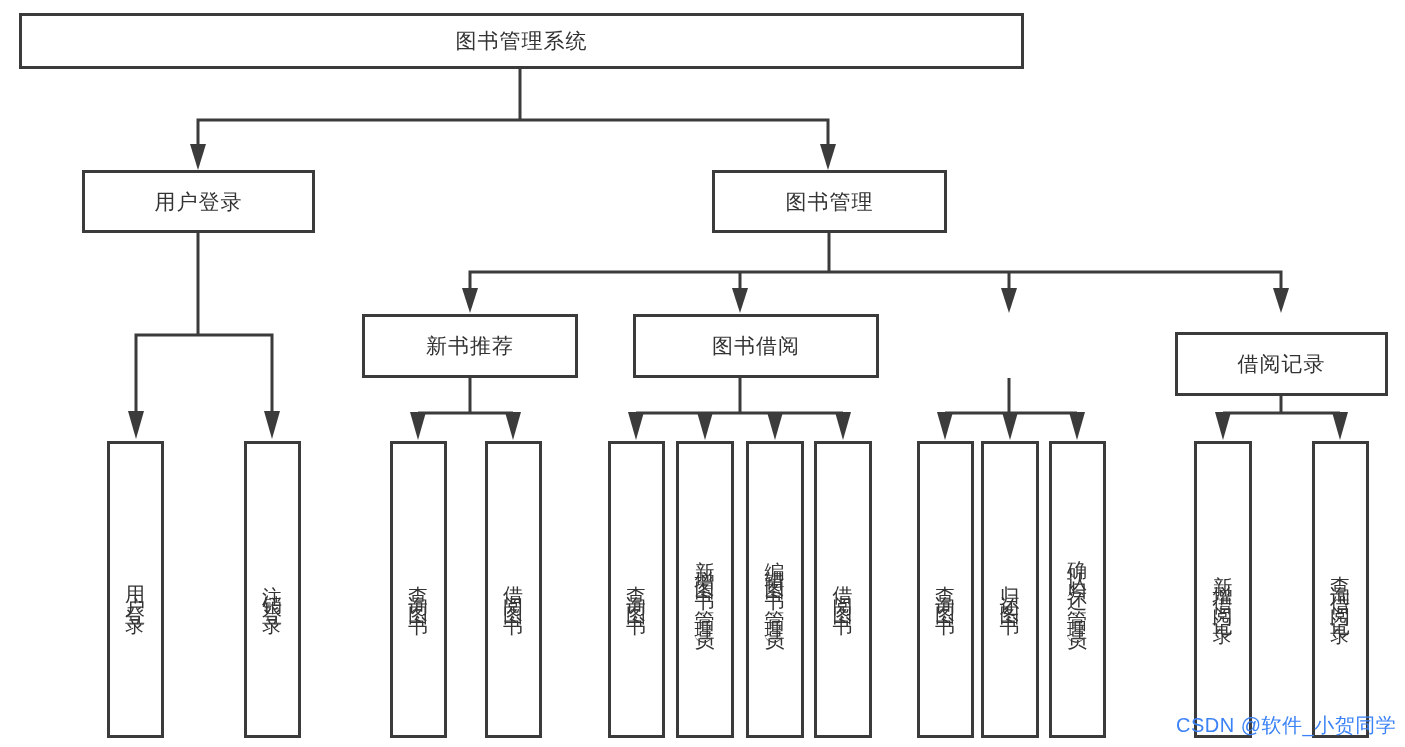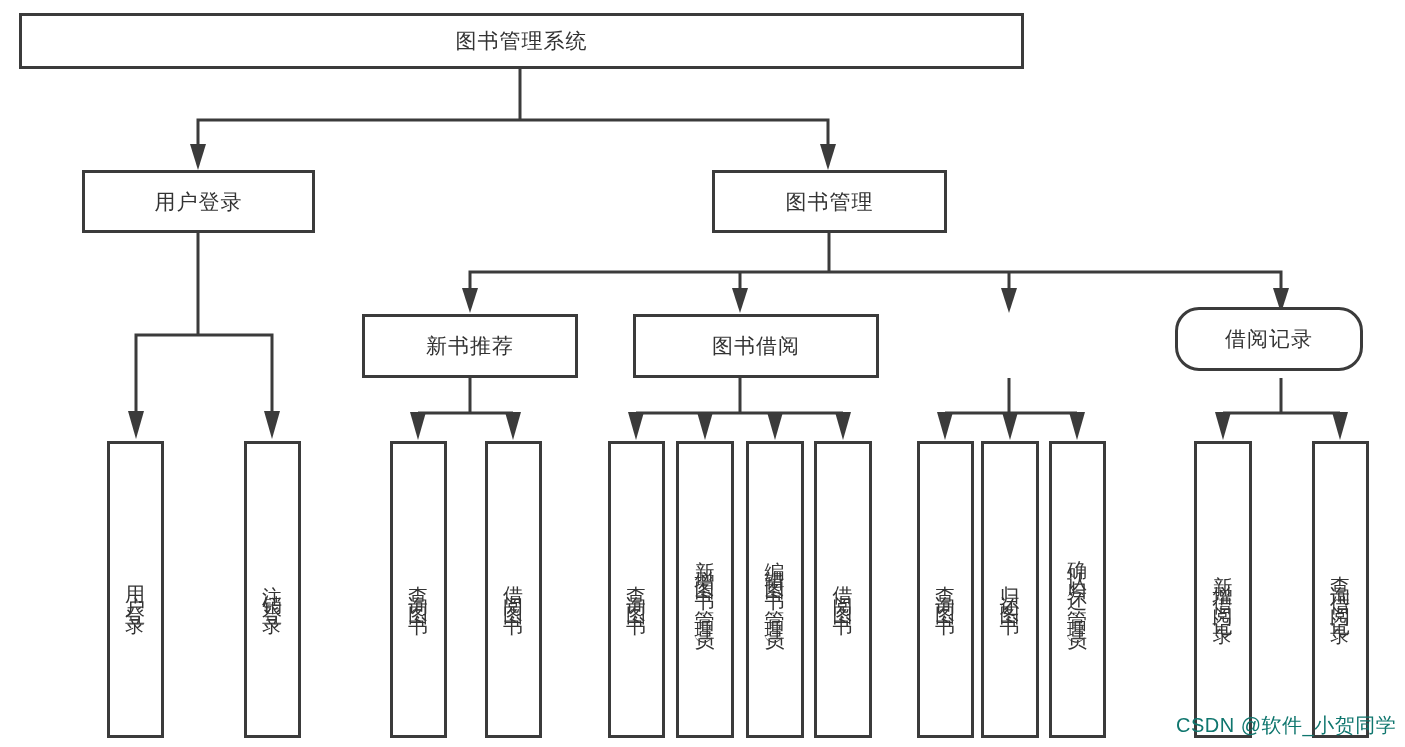--- a/index.html
+++ b/index.html
@@ -47,41 +47,41 @@
   }
   
   .n-root  { left: 19px;  top: 13px;  width: 1005px; height: 56px; }
   
   .n-l2-0  { left: 82px;  top: 170px; width: 233px;  height: 63px; }
   .n-l2-1  { left: 712px; top: 170px; width: 235px;  height: 63px; }
   
   .n-l3-0  { left: 362px;  top: 314px; width: 216px; height: 64px; }
   .n-l3-1  { left: 633px;  top: 314px; width: 246px; height: 64px; }
   .n-l3-2  { left: 903px;  top: 314px; width: 213px; height: 64px; }
-  .n-l3-3  { left: 1175px; top: 307px; width: 188px; height: 64px; border-radius: 24px; }
+  .n-l3-3  { left: 1175px; top: 332px; width: 213px; height: 64px; }
   
   .n-lf-0  { left: 107px;  top: 441px; width: 57px; height: 297px; }
   .n-lf-1  { left: 244px;  top: 441px; width: 57px; height: 297px; }
   .n-lf-2  { left: 390px;  top: 441px; width: 57px; height: 297px; }
   .n-lf-3  { left: 485px;  top: 441px; width: 57px; height: 297px; }
   .n-lf-4  { left: 608px;  top: 441px; width: 57px; height: 297px; }
   .n-lf-5  { left: 676px;  top: 441px; width: 58px; height: 297px; }
   .n-lf-6  { left: 746px;  top: 441px; width: 58px; height: 297px; }
   .n-lf-7  { left: 814px;  top: 441px; width: 58px; height: 297px; }
   .n-lf-8  { left: 917px;  top: 441px; width: 57px; height: 297px; }
   .n-lf-9  { left: 981px;  top: 441px; width: 58px; height: 297px; }
   .n-lf-10 { left: 1049px; top: 441px; width: 57px; height: 297px; }
   .n-lf-11 { left: 1194px; top: 441px; width: 58px; height: 297px; }
   .n-lf-12 { left: 1312px; top: 441px; width: 57px; height: 297px; }
   .watermark {
     position: absolute;
     left: 1176px;
     top: 712px;
     font-size: 20px;
-    color: #0f766e;
+    color: #3b82f6;
     letter-spacing: 0.5px;
     white-space: nowrap;
     z-index: 5;
   }
 </style>
 </head>
 <body>
 
 <div class="canvas">
 

